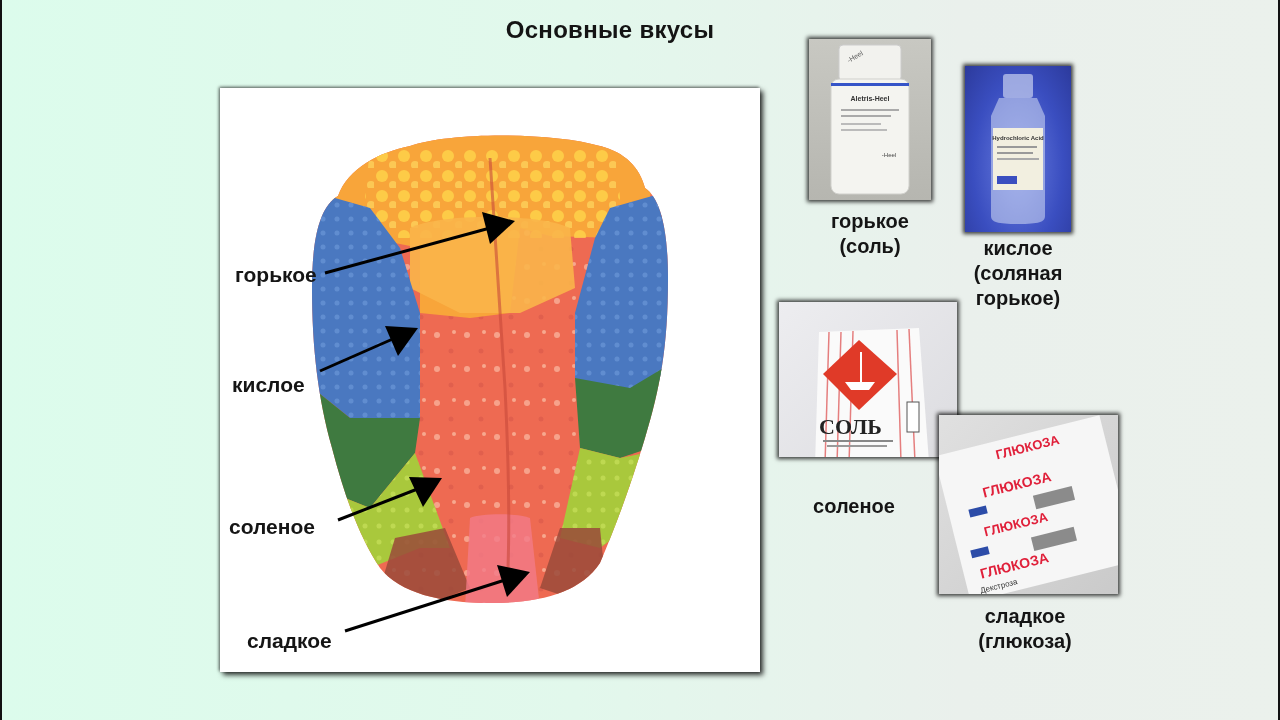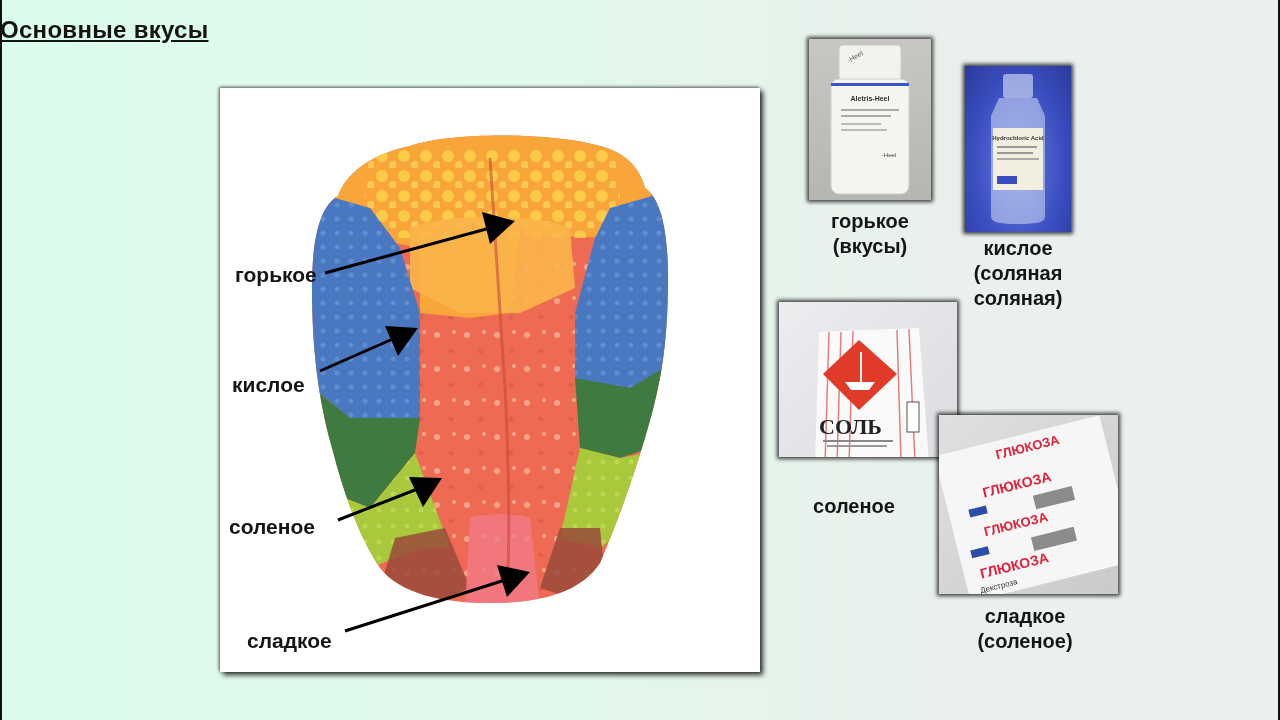--- a/index.html
+++ b/index.html
@@ -4,22 +4,22 @@
 <style>
   html, body { margin:0; padding:0; }
   body {
     width:1280px; height:720px; overflow:hidden; position:relative;
     background: linear-gradient(90deg, #dcfcec 0%, #e2f8ec 45%, #eaf0ec 75%, #ebf1ec 100%);
     font-family: "Liberation Sans", sans-serif;
   }
   .edge-left { position:absolute; left:0; top:0; width:2px; height:720px; background:#111; }
   .edge-right { position:absolute; right:0; top:0; width:2px; height:720px; background:#111; }
   .title {
-    position:absolute; left:0; width:1220px; top:16px; text-align:left;
-    font-size:24px; font-weight:bold; color:#141414; letter-spacing:0.3px;text-decoration:underline;
+    position:absolute; left:0; width:1220px; top:16px; text-align:center;
+    font-size:24px; font-weight:bold; color:#141414; letter-spacing:0.3px;
   }
   .panel {
     position:absolute; background:#fff;
     box-shadow: 3px 3px 5px rgba(0,0,0,0.8), -1px -1px 3px rgba(0,0,0,0.6);
   }
   .diagram { left:220px; top:88px; width:540px; height:584px; }
   .diagram svg { position:absolute; left:0; top:0; }
   .tlabel {
     position:absolute; font-size:21px; font-weight:bold; color:#151515; white-space:nowrap;
   }
@@ -116,39 +116,39 @@
     <text x="61" y="62" text-anchor="middle" font-size="7" font-weight="bold" fill="#333" font-family="Liberation Sans, sans-serif">Aletris-Heel</text>
     <rect x="32" y="70" width="58" height="2" fill="#aaa"></rect>
     <rect x="32" y="76" width="50" height="2" fill="#aaa"></rect>
     <rect x="32" y="84" width="40" height="2" fill="#bbb"></rect>
     <rect x="32" y="90" width="46" height="2" fill="#bbb"></rect>
     <text x="80" y="118" text-anchor="middle" font-size="6" fill="#444" font-family="Liberation Sans, sans-serif">-Heel</text>
   </svg>
 </div>
 <div class="caption" style="left:809px; top:209px; width:122px;">
   <div>горькое</div>
-  <div>(вкусы)</div>
+  <div>(соль)</div>
 </div>
 
 <div class="photo" style="left:965px; top:66px; width:106px; height:166px; background:radial-gradient(ellipse at 50% 60%, #6a7ee0 0%, #3a4ec0 60%, #2c3a9c 100%);">
   <svg width="106" height="166" viewBox="0 0 106 166">
     <rect x="38" y="8" width="30" height="24" rx="3" fill="#c8d0f0" opacity="0.7"></rect>
     <path d="M34 32 L72 32 L80 50 L80 150 C80 156 74 158 53 158 C32 158 26 156 26 150 L26 50 Z" fill="#d4dcf4" opacity="0.55"></path>
     <rect x="28" y="62" width="50" height="62" fill="#f2efe0"></rect>
     <text x="53" y="74" text-anchor="middle" font-size="6" font-weight="bold" fill="#333" font-family="Liberation Sans, sans-serif">Hydrochloric Acid</text>
     <rect x="32" y="80" width="40" height="2" fill="#999"></rect>
     <rect x="32" y="86" width="36" height="2" fill="#999"></rect>
     <rect x="32" y="92" width="42" height="2" fill="#aaa"></rect>
     <rect x="32" y="110" width="20" height="8" fill="#3a4ec0"></rect>
   </svg>
 </div>
 <div class="caption" style="left:950px; top:236px; width:136px;">
   <div>кислое</div>
   <div>(соляная</div>
-  <div>соляная)</div>
+  <div>горькое)</div>
 </div>
 
 <div class="photo" style="left:779px; top:302px; width:178px; height:155px; background:linear-gradient(135deg,#ededf0,#dcdce0);">
   <svg width="178" height="177" viewBox="0 0 178 177">
     <path d="M40 30 L140 26 L150 160 L36 164 Z" fill="#fafafa"></path>
     <g stroke="#e06060" stroke-width="1.5" opacity="0.8">
       <line x1="50" y1="30" x2="46" y2="162"></line>
         <line x1="62" y1="30" x2="58" y2="162"></line>
       <line x1="74" y1="29" x2="70" y2="162"></line>
         <line x1="118" y1="28" x2="122" y2="160"></line>
@@ -178,14 +178,14 @@
       <text x="40" y="110" font-size="13" font-weight="bold" fill="#e0203a" font-family="Liberation Sans, sans-serif">ГЛЮКОЗА</text>
       <rect x="22" y="120" width="18" height="8" fill="#2c4ca8"></rect>
       <rect x="84" y="122" width="44" height="14" fill="#444" opacity="0.6"></rect>
       <text x="26" y="150" font-size="14" font-weight="bold" fill="#e0203a" font-family="Liberation Sans, sans-serif">ГЛЮКОЗА</text>
       <text x="22" y="164" font-size="8" fill="#333" font-family="Liberation Sans, sans-serif">Декстроза</text>
     </g>
   </svg>
 </div>
 <div class="caption" style="left:955px; top:604px; width:140px;">
   <div>сладкое</div>
-  <div>(соленое)</div>
+  <div>(глюкоза)</div>
 </div>
 
 </body></html>

